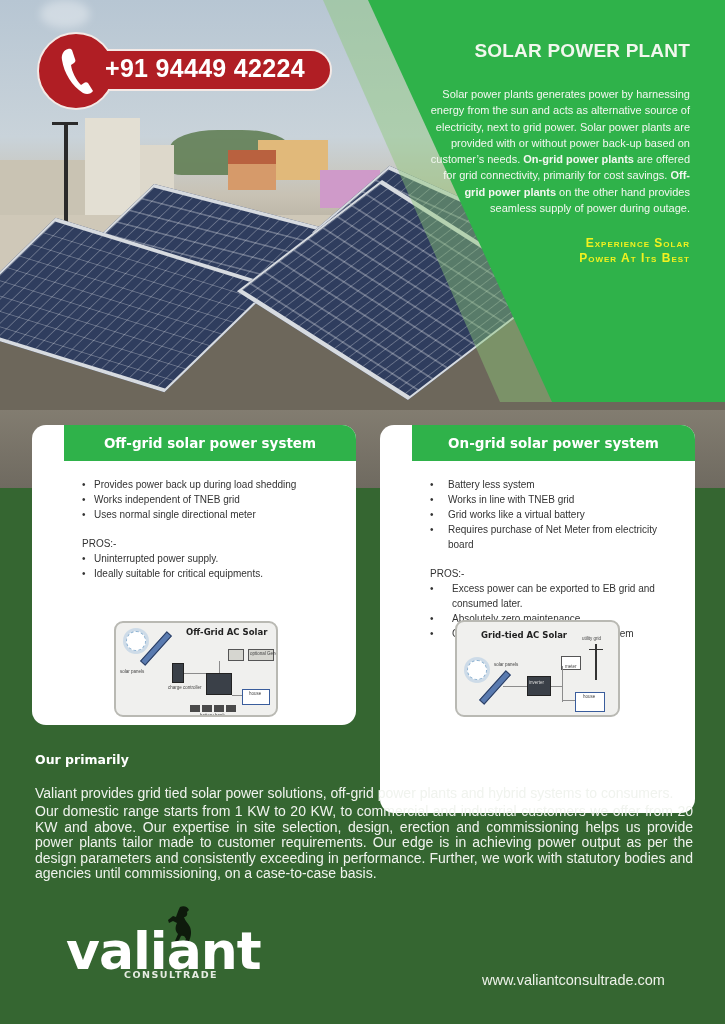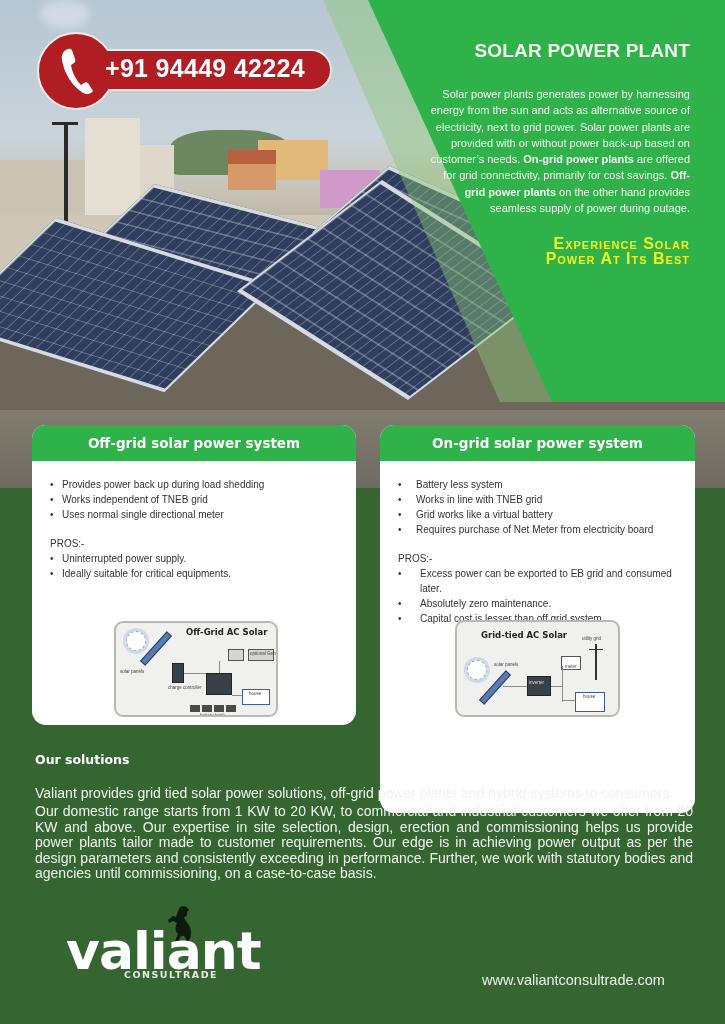--- a/index.html
+++ b/index.html
@@ -44,25 +44,25 @@
   .phone-pill { position: absolute; left: 40px; top: 17px; width: 255px; height: 42px; background: #b01e24; border: 2px solid #f3e9e6; border-radius: 21px; }
   .phone-circle { position: absolute; left: 0; top: 0; width: 78px; height: 78px; border-radius: 50%; background: #b01e24; border: 2px solid #f3e9e6; }
   .phone-circle-cover { position: absolute; left: 60px; top: 19px; width: 30px; height: 38px; background: #b01e24; }
   .phone-icon { position: absolute; left: 22px; top: 14px; width: 36px; height: 50px; }
   .phone-number { position: absolute; left: 68px; top: 22px; font-family: "Liberation Sans", sans-serif; font-weight: bold; font-size: 25px; color: #fff; letter-spacing: 0.3px; white-space: nowrap; }
 
   .hero-text { position: absolute; right: 35px; top: 40px; width: 260px; text-align: right; color: #fff; }
   .hero-title { font-family: "Liberation Sans", sans-serif; font-weight: bold; font-size: 19px; letter-spacing: 0.2px; color: #f2f7ee; }
   .hero-body { margin-top: 24px; font-size: 11px; line-height: 16.3px; color: #f3f7f0; }
   .hero-body b { font-weight: bold; }
-  .tagline { margin-top: 20px; font-weight: bold; font-size: 16px; line-height: 15px; color: #f2f21f; font-variant: small-caps; letter-spacing: 1px; }
+  .tagline { margin-top: 20px; font-weight: bold; font-size: 12px; line-height: 15px; color: #f2f21f; font-variant: small-caps; letter-spacing: 1px; }
   .tagline span { display: block; }
 
   
-  .card { position: absolute; top: 425px; background: #fff; border-radius: 14px; overflow: hidden; }
+  .card { position: absolute; top: 425px; background: #fff; border-radius: 14px; overflow: hidden; padding-left: 32px; }
   .card-left { left: 32px; width: 324px; height: 300px; }
   .card-right { left: 380px; width: 315px; height: 388px; }
   .card-head { background: #2fb24a; height: 36px; display: flex; align-items: center; justify-content: center; color: #fff; font-family: "DejaVu Sans", sans-serif; font-weight: bold; font-size: 13.5px; }
   .card-body { padding: 16px 16px 0 18px; color: #333; font-family: "Liberation Sans", sans-serif; font-size: 10px; }
   .card-body ul { list-style: none; }
   .card-body li { position: relative; padding-left: 12px; line-height: 15px; }
   .card-body li::before { content: "•"; position: absolute; left: 0; top: 0; }
   .card-right .card-body li { padding-left: 18px; }
   .card-right .pros-list li { padding-left: 22px; }
   .pros-label { margin-top: 14px; line-height: 15px; }
@@ -209,21 +209,21 @@
     <div class="wire" style="left:46px; top:64px; width:24px; height:1px;"></div>
     <div class="wire" style="left:94px; top:64px; width:12px; height:1px;"></div>
     <div class="wire" style="left:105px; top:44px; width:1px; height:36px;"></div>
     <div class="wire" style="left:105px; top:78px; width:14px; height:1px;"></div>
     <div class="house" style="left:118px; top:70px; width:30px; height:20px;"></div>
     <div class="dlabel" style="left:126px; top:72px;">house</div>
   </div>
 </section>
 
 <section class="solutions">
-  <h2>Our solutions</h2>
+  <h2>Our primarily</h2>
   <p class="sol-lead">Valiant provides grid tied solar power solutions, off-grid power plants and hybrid systems to consumers.</p>
   <p class="sol-body">Our domestic range starts from 1 KW to 20 KW, to commercial and industrial customers we offer from 20 KW and above.  Our expertise in site selection, design, erection and commissioning helps us provide power plants tailor made to customer requirements. Our edge is in achieving power output as per the design parameters and consistently exceeding in performance.  Further, we work with statutory bodies and agencies until commissioning, on a case-to-case basis.</p>
 </section>
 
 <div class="logo">
   <svg class="horse-icon" viewBox="0 0 32 42">
     <path d="M14 2 C18 0 22 2 23 5 L21 7 C22 10 20 12 18 12 C19 16 22 18 24 22 C26 27 25 33 22 38 L19 41 L18 38 L20 34 C19 31 17 30 15 31 L12 37 L9 36 L12 29 C9 26 9 22 11 18 L7 16 L3 18 L2 15 L7 11 L10 12 C11 9 12 6 14 2 Z" fill="#0e1a0c"></path>
   </svg>
   <div class="logo-word">valiant</div>
   <div class="logo-sub">CONSULTRADE</div>

